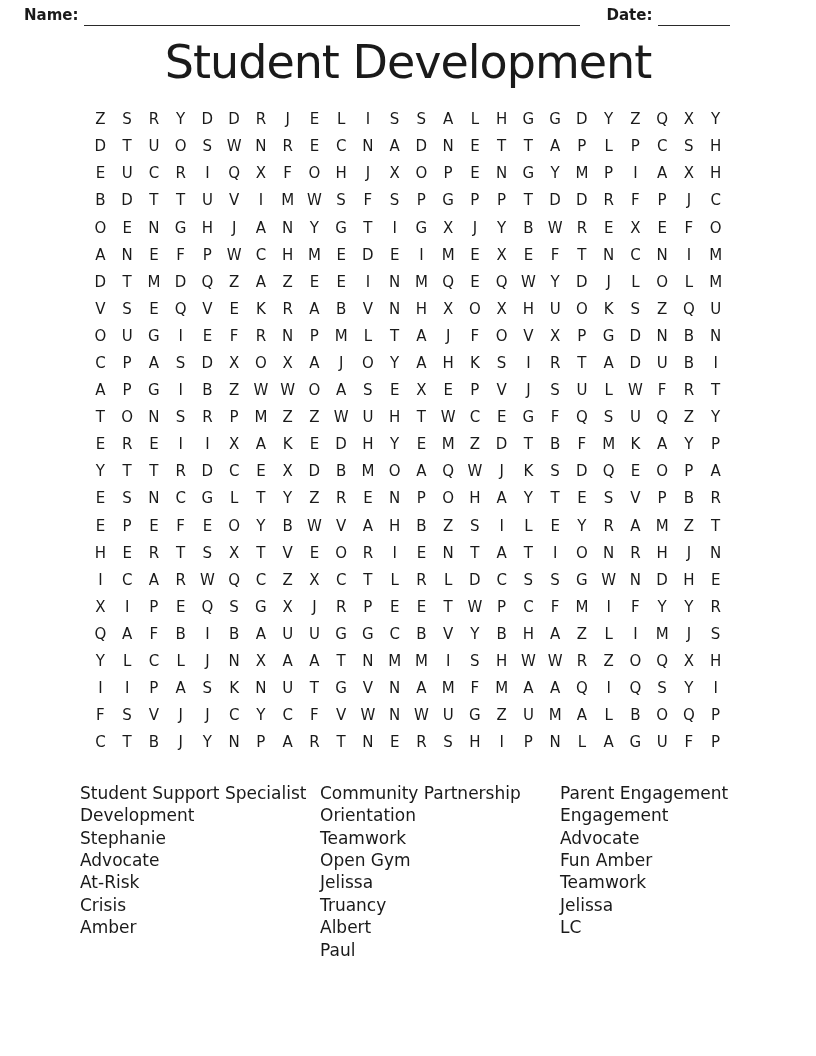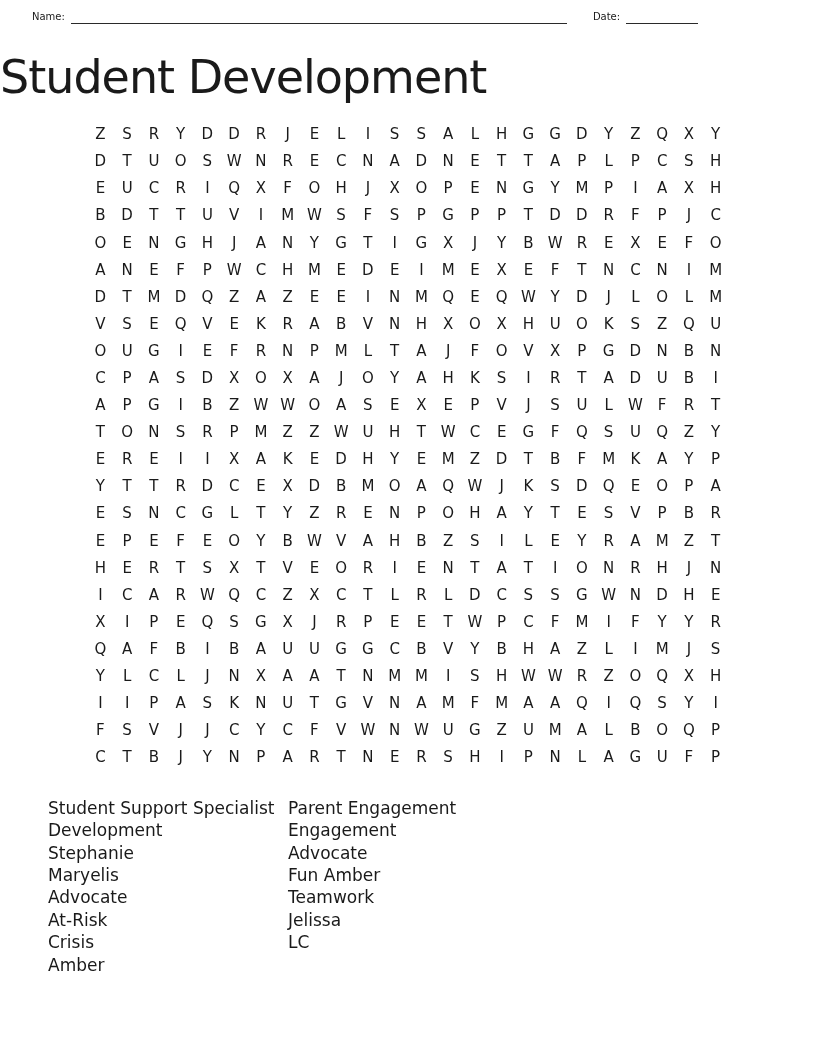--- a/index.html
+++ b/index.html
@@ -14,22 +14,23 @@
   .page {
     width: 816px;
     height: 1056px;
     position: relative;
     padding-top: 6px;
   }
   
   .header {
     display: flex;
     align-items: flex-end;
-    padding: 0 74px 0 32px;
-    font-size: 10px;
+    padding: 0 74px 0 24px;
+    font-size: 15px;
+    font-weight: bold;
   }
   .header .label {
     white-space: nowrap;
     padding-bottom: 2px;
   }
   .blank-line {
     border-bottom: 1.5px solid #2a2a2a;
     height: 18px;
   }
   .name-line {
@@ -37,25 +38,25 @@
     margin-left: 6px;
     margin-right: 26px;
     max-width: 496px;
   }
   .date-line {
     width: 72px;
     margin-left: 6px;
   }
   
   .title {
-    text-align: left;
+    text-align: center;
     font-size: 46px;
     font-weight: 500;
     letter-spacing: -1px;
-    margin-top: 28px;
+    margin-top: 11px;
     line-height: 1.1;
   }
   
   .grid-wrap {
     margin: 18px auto 0 auto;
     width: 642px;
   }
   .ws-grid {
     display: grid;
     grid-template-columns: repeat(24, 26.75px);
@@ -67,20 +68,21 @@
     justify-content: center;
     font-size: 15px;
     font-weight: 400;
     color: #1a1a1a;
   }
   
   .word-list {
     display: flex;
     padding-left: 48px;
     margin-top: 26px;
+    margin-left: 32px;
   }
   .word-col {
     width: 240px;
     flex: 0 0 auto;
   }
   .word-col .word {
     font-size: 17px;
     line-height: 22.4px;
     white-space: nowrap;
   }
@@ -678,25 +680,34 @@
         <span class="cell">F</span>
         <span class="cell">P</span>
       </div>
   </div>
 
   <div class="word-list">
     <div class="word-col">
         <div class="word">Student Support Specialist</div>
         <div class="word">Development</div>
         <div class="word">Stephanie</div>
-        <div class="word">Maryelis</div>
         <div class="word">Advocate</div>
         <div class="word">At-Risk</div>
         <div class="word">Crisis</div>
         <div class="word">Amber</div>
+      </div>
+    <div class="word-col">
+        <div class="word">Community Partnership</div>
+        <div class="word">Orientation</div>
+        <div class="word">Teamwork</div>
+        <div class="word">Open Gym</div>
+        <div class="word">Jelissa</div>
+        <div class="word">Truancy</div>
+        <div class="word">Albert</div>
+        <div class="word">Paul</div>
       </div>
     <div class="word-col">
         <div class="word">Parent Engagement</div>
         <div class="word">Engagement</div>
         <div class="word">Advocate</div>
         <div class="word">Fun Amber</div>
         <div class="word">Teamwork</div>
         <div class="word">Jelissa</div>
         <div class="word">LC</div>
       </div>

